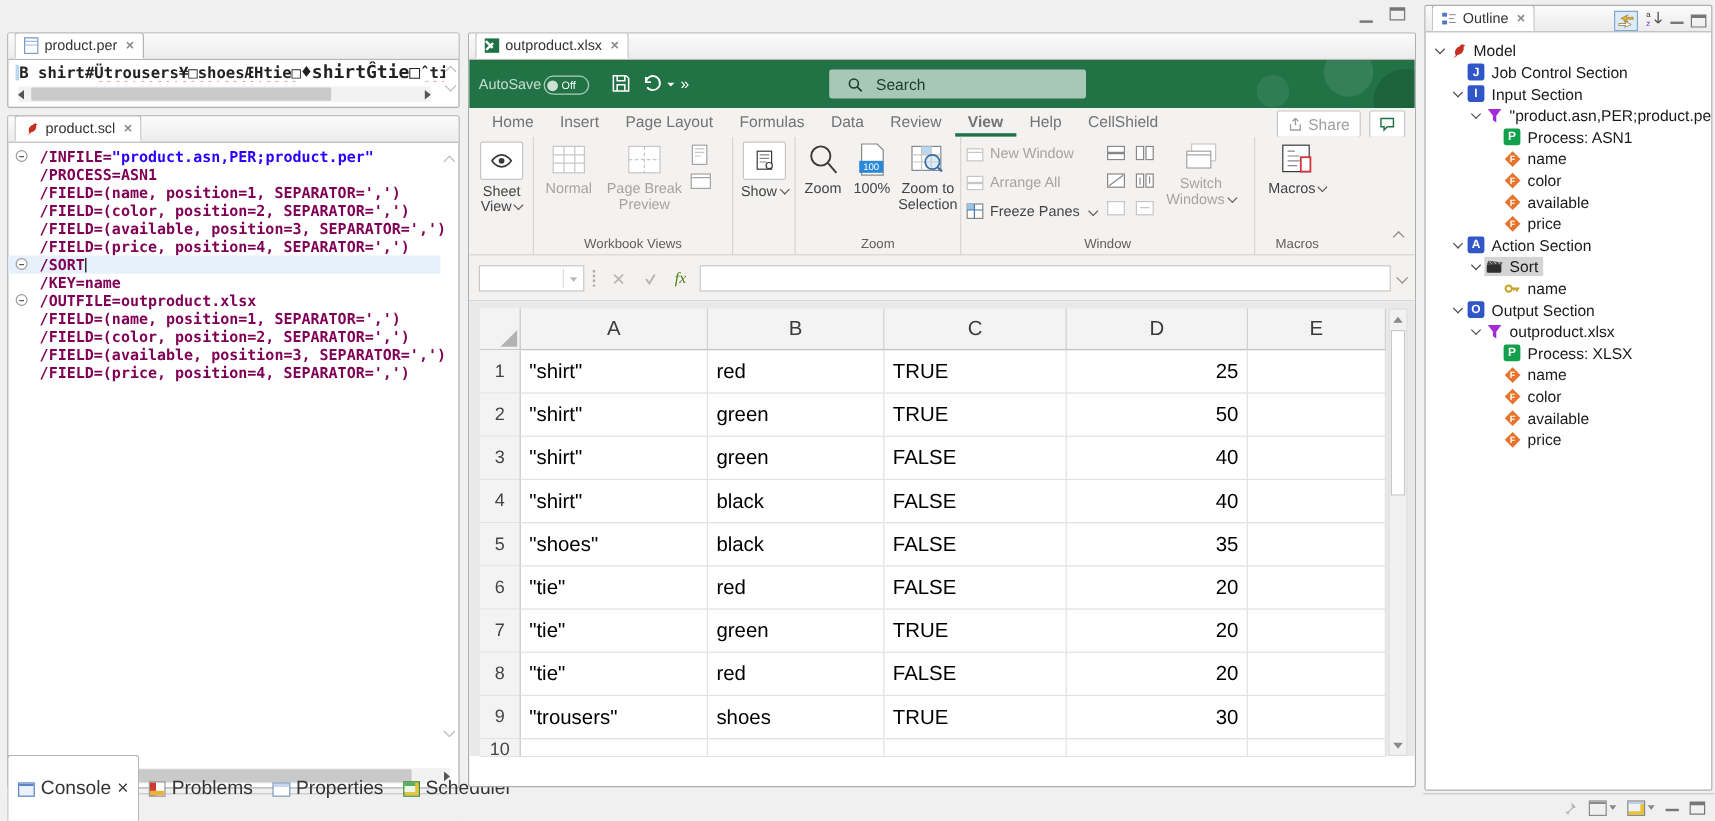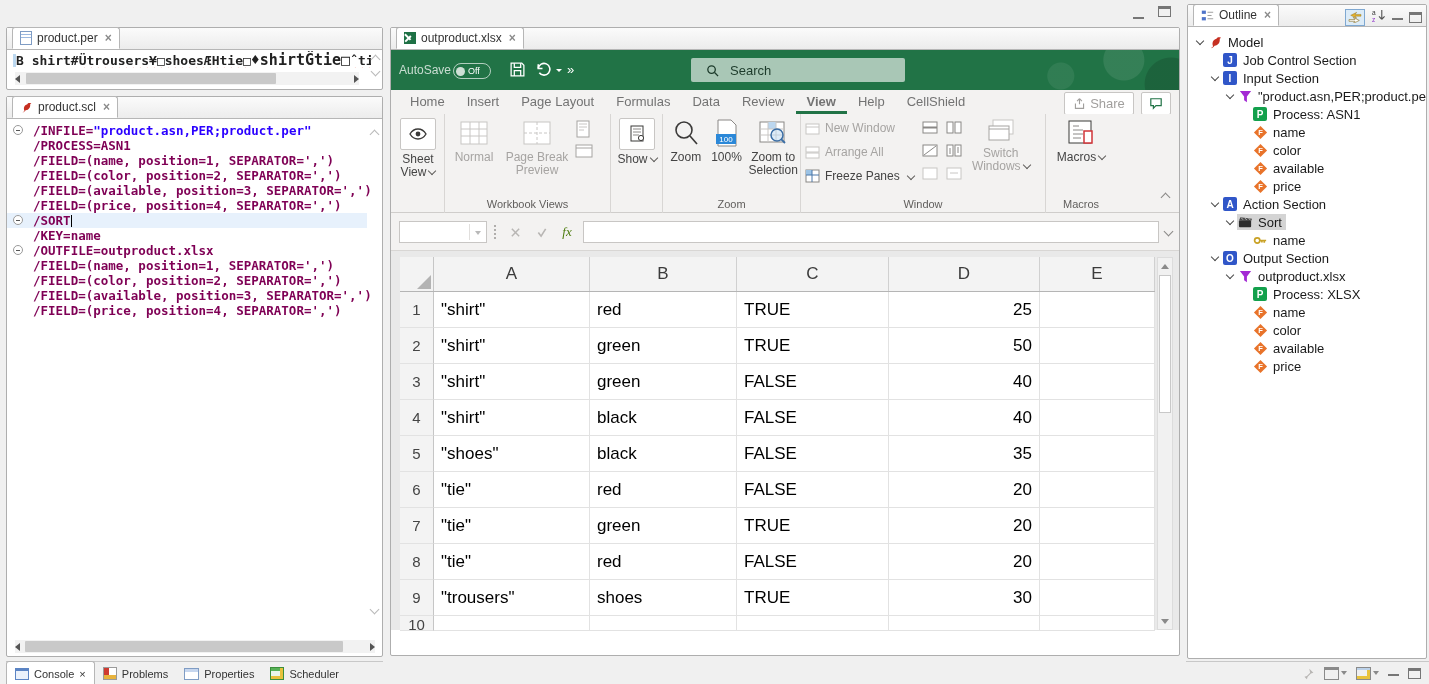--- a/index.html
+++ b/index.html
@@ -93,21 +93,21 @@
   .ticon{width:16px;height:16px;margin-right:5px;flex:none;display:flex;align-items:center;justify-content:center}
   .lic{width:14px;height:14px;border-radius:2px;color:#fff;font-weight:bold;font-size:10px;
        display:flex;align-items:center;justify-content:center;font-family:"Liberation Sans",sans-serif}
   .lblue{background:#3056c8}.lgreen{background:#13a04c}
   .selbox{display:flex;align-items:center;background:#d4d4d4;padding:0 4px 0 0}
   .oltool{display:flex;align-items:center;gap:6px}
   .linkbox{width:20px;height:17px;background:#dcebf7;border:1px solid #7fa8d1;display:flex;align-items:center;justify-content:center;box-sizing:border-box}
   .wbtn{width:13px;height:11px;border:1px solid #767676;box-sizing:border-box}
   .wmin{width:11px;height:3px;border-bottom:2px solid #767676}
   
-  .btab{display:flex;align-items:center;gap:5px;height:23px;padding:0 8px;font-size:11px;color:#333}
+  .btab{display:flex;align-items:center;gap:5px;height:23px;padding:16px 8px;font-size:16px;color:#333}
   .btab.sel{background:#fff;border:1px solid #b6b6b6;border-bottom:none;border-radius:3px 3px 0 0}
 </style>
 </head>
 <body>
 
 <svg width="0" height="0" style="position:absolute">
   <defs>
     <symbol id="sym-bird" viewBox="0 0 16 16">
         <path d="M3 14c1-.5 2-1 2.5-2C4 9 5 5 9 4c.5-1.5 2-2 3.5-1.5L14 3l-1.5 1C13 8 11 11 7 11.5 6 13 4.5 14 3 14z" fill="#c62f21"></path>
       </symbol>

